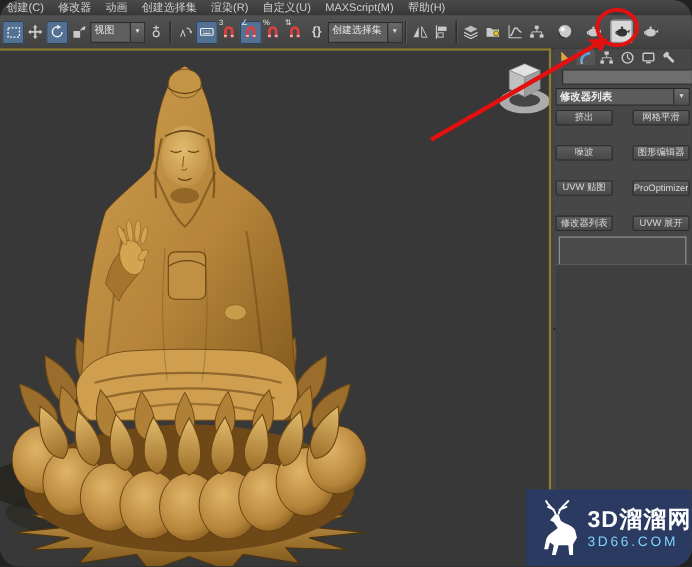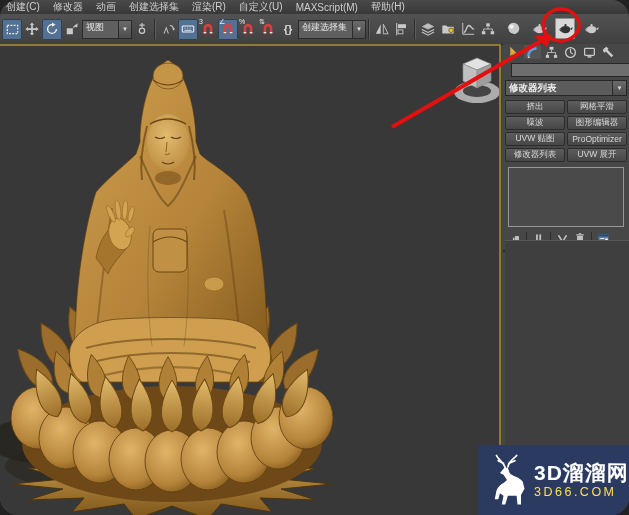--- a/index.html
+++ b/index.html
@@ -42,39 +42,39 @@
   .tab.active{background:#555;}
   .namerow{display:flex;align-items:center;gap:3px;margin:3px 2px 0 8px;}
   .namefield{flex:1;height:12px;background:#6e6e6e;border:1px solid #262626;
     font-size:9px;color:#111;padding:0 2px;font-family:inherit;}
   .modlist{display:flex;height:14px;margin:3px 2px 0 2px;border:1px solid #262626;
     background:#5c5c5c;font-size:9.5px;color:#ececec;align-items:center;font-weight:bold;}
   .modlist .val{flex:1;padding-left:3px;}
   .modlist .arrow{width:13px;height:100%;background:linear-gradient(#6a6a6a,#4e4e4e);
     border-left:1px solid #2b2b2b;display:flex;align-items:center;justify-content:center;
     font-size:6px;color:#ddd;}
-  .btngrid{display:grid;grid-template-columns:1fr 1fr;gap:2px;margin:4px 2px 0 2px;}
+  .btngrid{display:grid;grid-template-columns:1fr 1fr;gap:18px;margin:4px 2px 0 2px;}
   .mbtn{height:12px;background:linear-gradient(#5d5d5d,#474747);border:1px solid #2c2c2c;
     border-radius:2px;color:#d8d8d8;font-size:8.5px;display:flex;align-items:center;
     justify-content:center;white-space:nowrap;overflow:hidden;cursor:default;}
   .stackbox{margin:5px 5px 0 5px;height:58px;background:#4a4a4a;border:1px solid #989898;}
   .stackicons{display:flex;align-items:center;gap:2px;padding:3px 2px 0 4px;height:16px;
     color:#c0c0c0;}
   .sbtn{width:15px;height:14px;display:flex;align-items:center;justify-content:center;}
   .ssep{width:1px;height:12px;background:#2e2e2e;margin:0 2px;}
   .pdivider{height:2px;background:#2a2a2a;margin-top:4px;}
   .rollout{position:absolute;left:2px;right:0;top:196px;bottom:0;background:#3f3f3f;
     border-top:1px solid #585858;}
   
   .annotation{position:absolute;left:0;top:0;width:629px;height:515px;pointer-events:none;z-index:50;}
   .watermark{position:absolute;left:478px;top:445px;width:151px;height:70px;z-index:60;
     display:flex;align-items:center;gap:6px;padding-left:8px;box-sizing:border-box;}
   .wm-text{display:flex;flex-direction:column;line-height:1;color:#fff;}
   .wm-title{font-size:21px;font-weight:bold;letter-spacing:1px;}
-  .wm-url{font-size:12.5px;letter-spacing:2.5px;margin-top:3px;color:#fde047;}
+  .wm-url{font-size:12.5px;letter-spacing:2.5px;margin-top:3px;color:#7dd3fc;}
 </style>
 </head>
 <body>
 
 <svg width="0" height="0" style="position:absolute" aria-hidden="true">
   <defs>
     <symbol id="i-selrect" viewBox="0 0 16 16">
         <rect x="2.5" y="3.5" width="11" height="9" fill="none" stroke="currentColor" stroke-dasharray="2 1.4" stroke-width="1.3"></rect>
       </symbol>
     <symbol id="i-move" viewBox="0 0 16 16">

